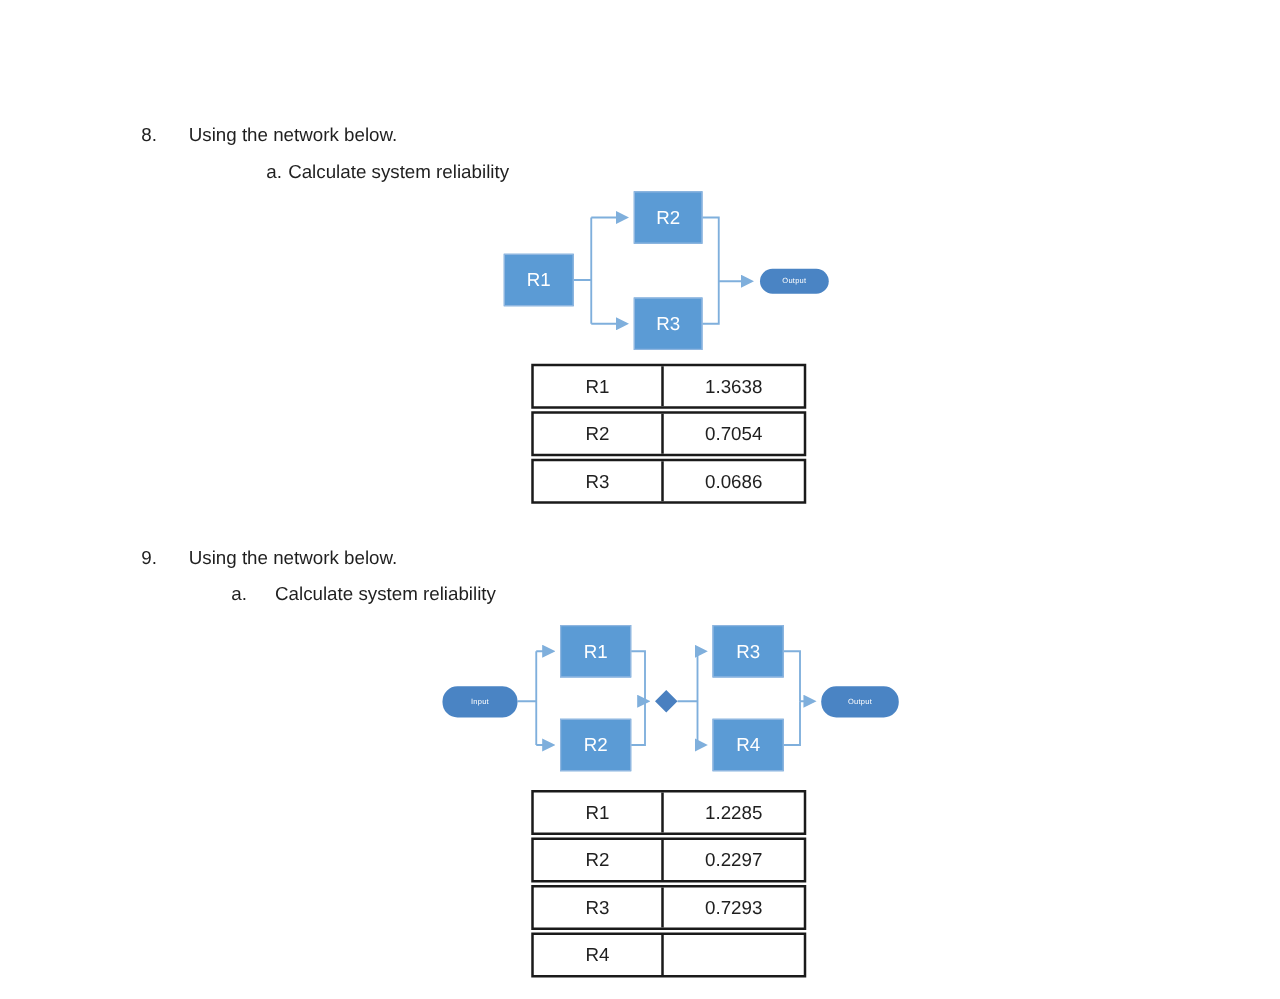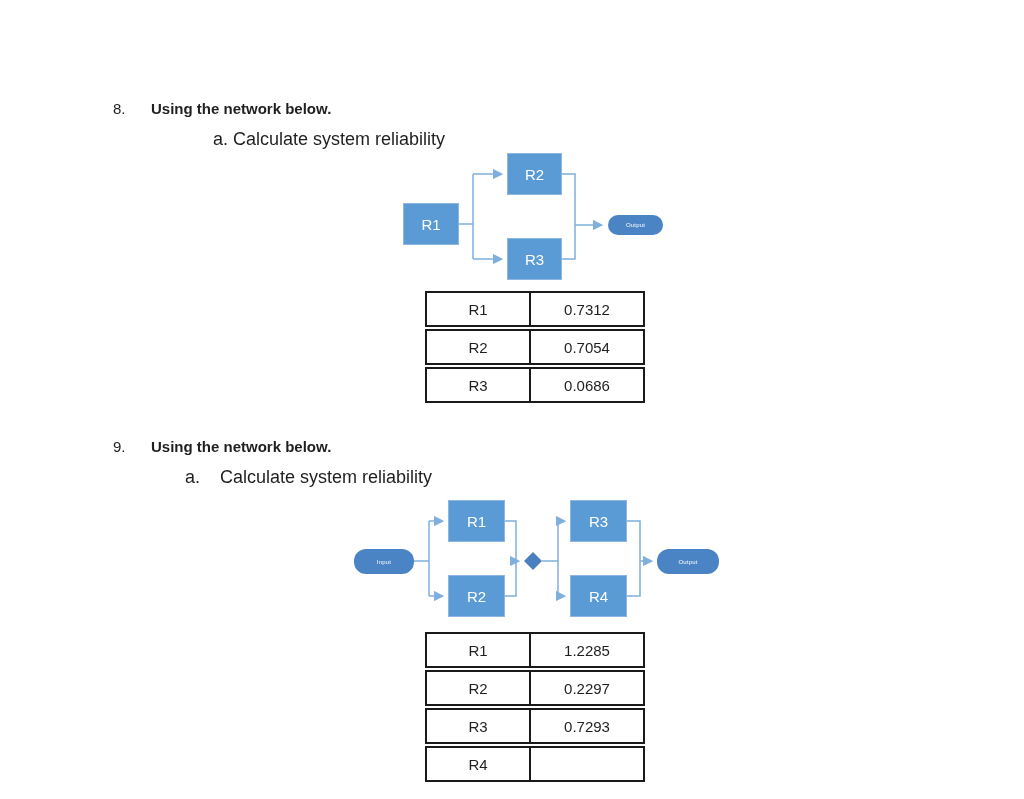--- a/index.html
+++ b/index.html
@@ -2,22 +2,22 @@
 <html><head>
 <meta charset="utf-8">
 <style>
   html,body{margin:0;padding:0;}
   body{
     width:1024px;height:799px;position:relative;background:#ffffff;
     font-family:"Liberation Sans",sans-serif;color:#1f1f1f;overflow:hidden;
   }
   .abs{position:absolute;}
   .qnum{font-size:15px;}
-  .qtitle{font-size:15px;font-weight:bold;}
-  .subline{font-size:18px;}
+  .qtitle{font-size:15px;font-weight:normal;}
+  .subline{font-size:15px;}
   .sub-gap{display:inline-block;width:5px;}
 
   
   .diagram{position:absolute;}
   .node{
     position:absolute;background:#5b9bd5;border:1px solid #8fb6e0;
     color:#ffffff;font-size:15px;display:flex;align-items:center;justify-content:center;
     box-sizing:border-box;
   }
   .terminal{
@@ -72,21 +72,21 @@
     <span>R3</span>
   </div>
   <div class="terminal" style="left:218px;top:70px;width:55px;height:20px;">
     <span>Output</span>
   </div>
 </div>
 
 <div class="rtable" style="left:425px;top:291px;">
   <div class="trow">
     <div class="tcell name">R1</div>
-    <div class="tcell value">0.7312</div>
+    <div class="tcell value">1.3638</div>
   </div>
   <div class="trow">
     <div class="tcell name">R2</div>
     <div class="tcell value">0.7054</div>
   </div>
   <div class="trow">
     <div class="tcell name">R3</div>
     <div class="tcell value">0.0686</div>
   </div>
 </div>

